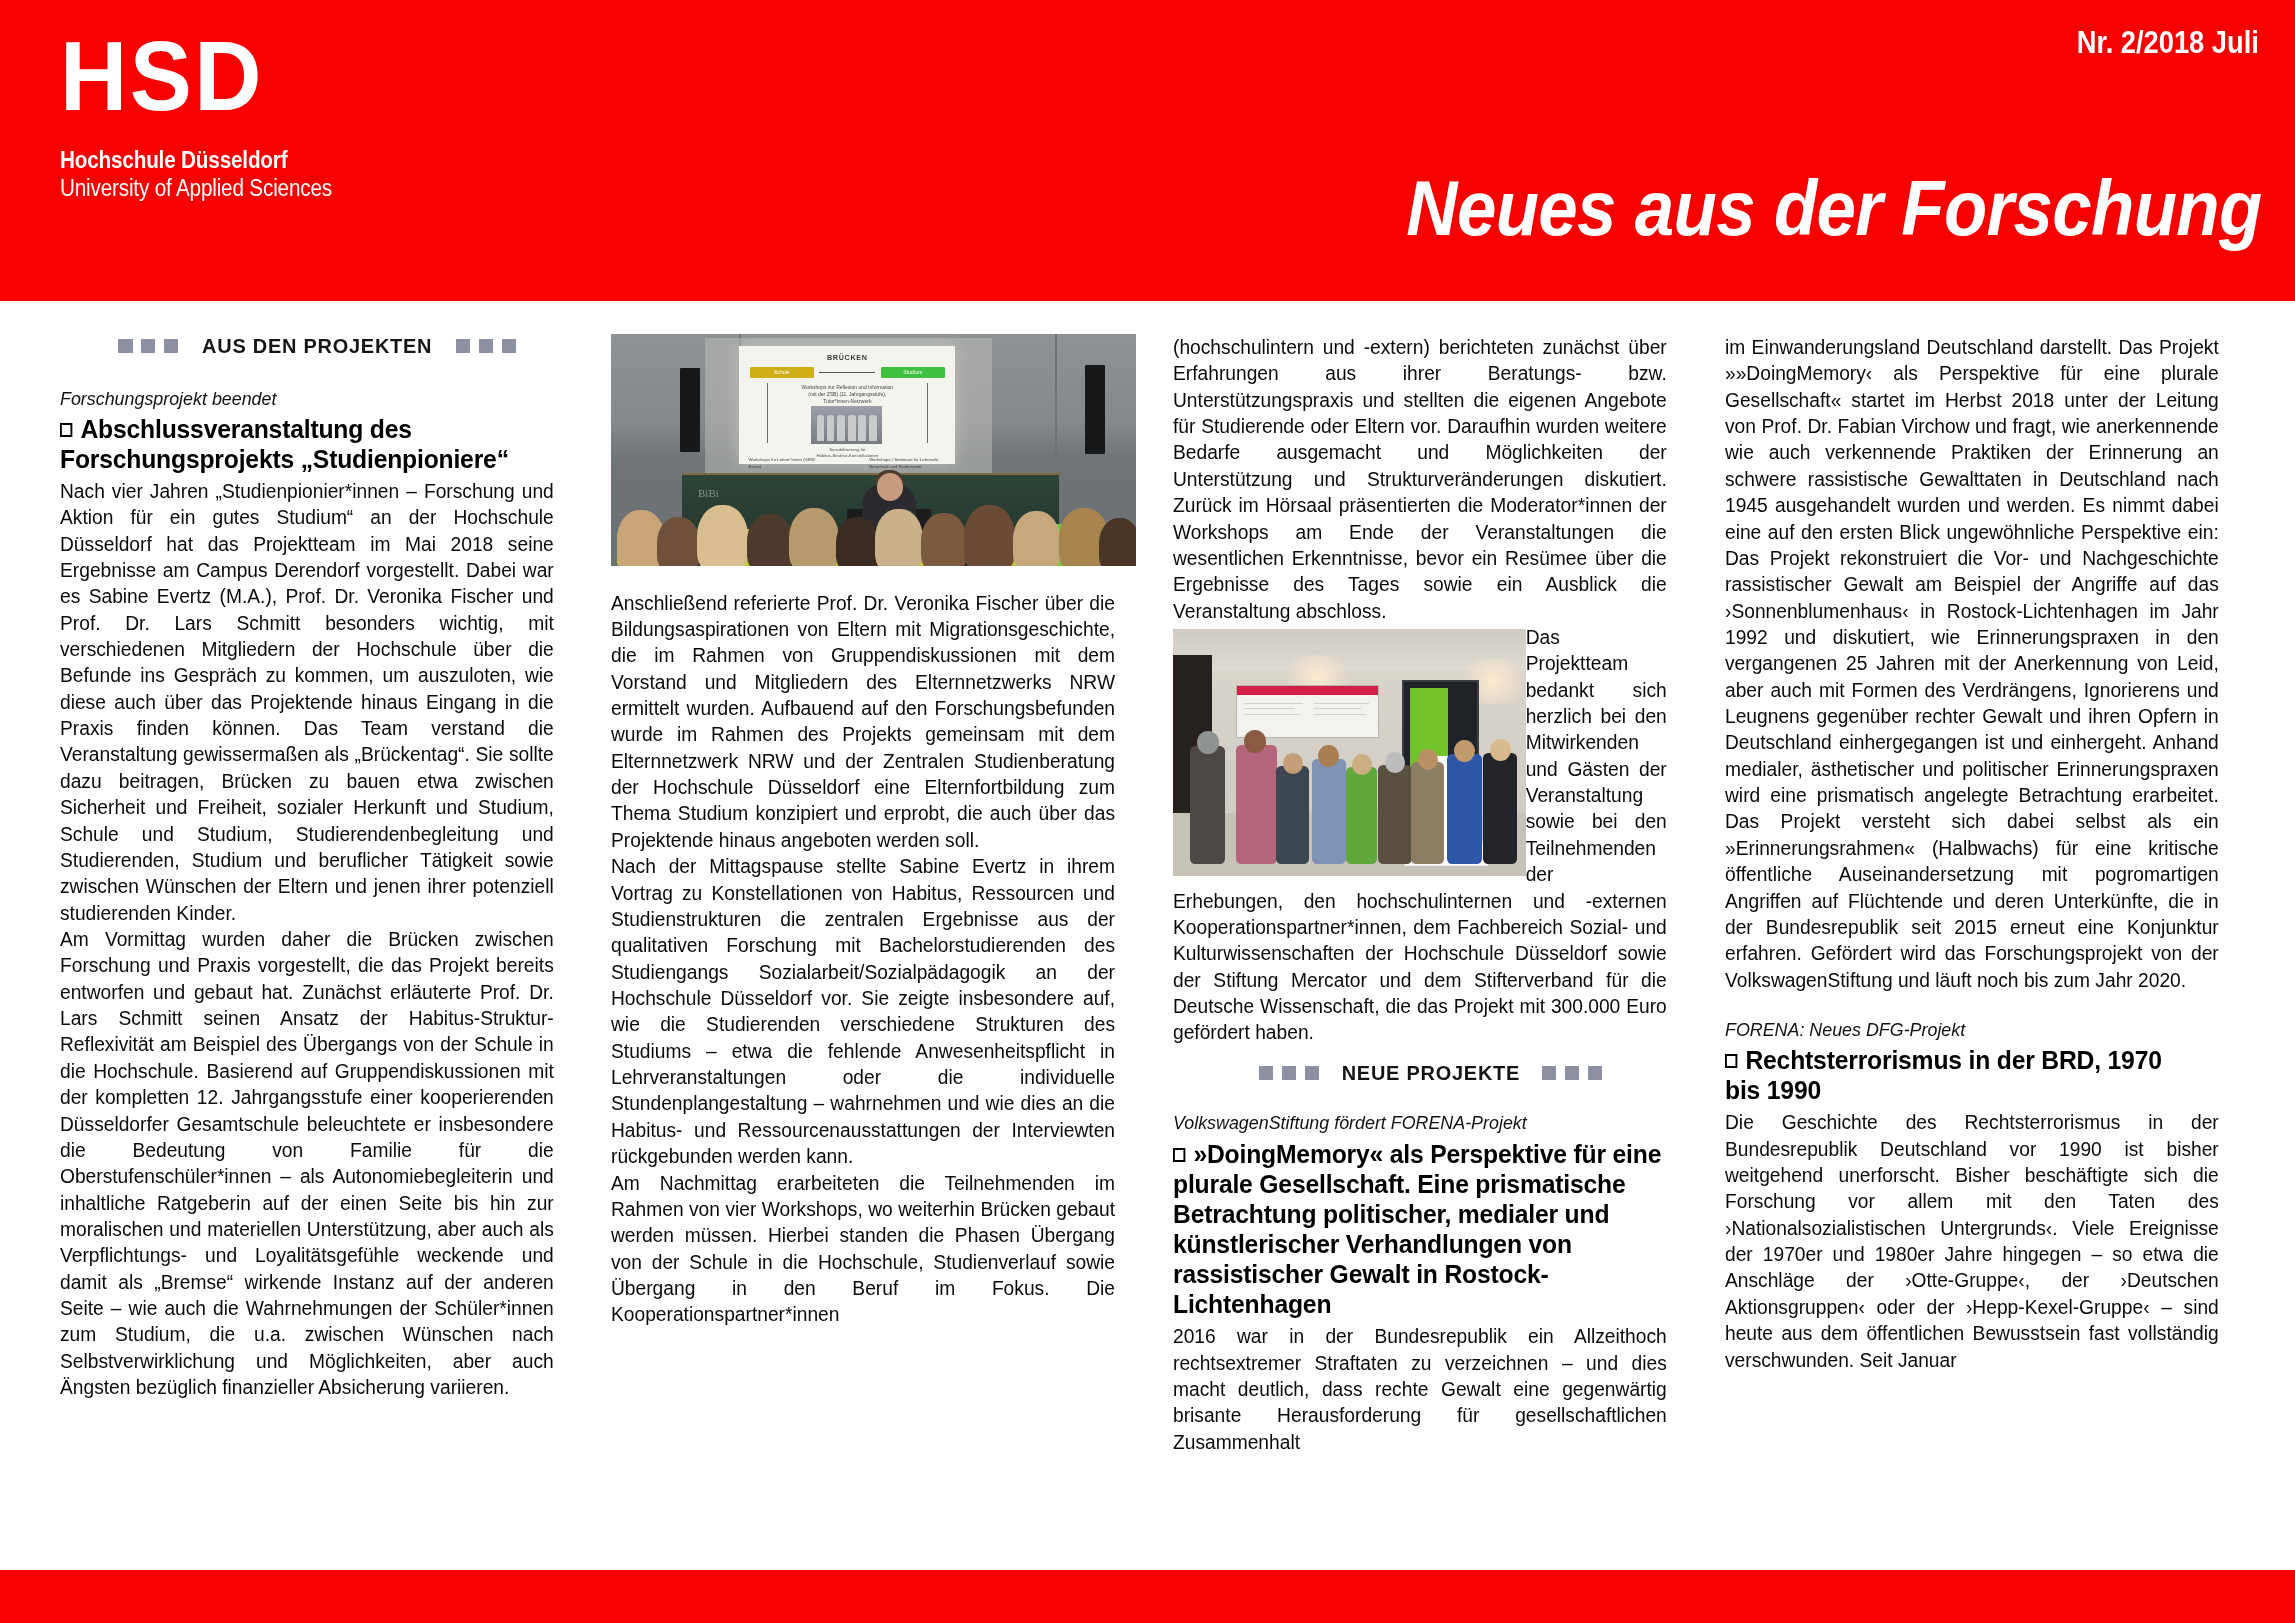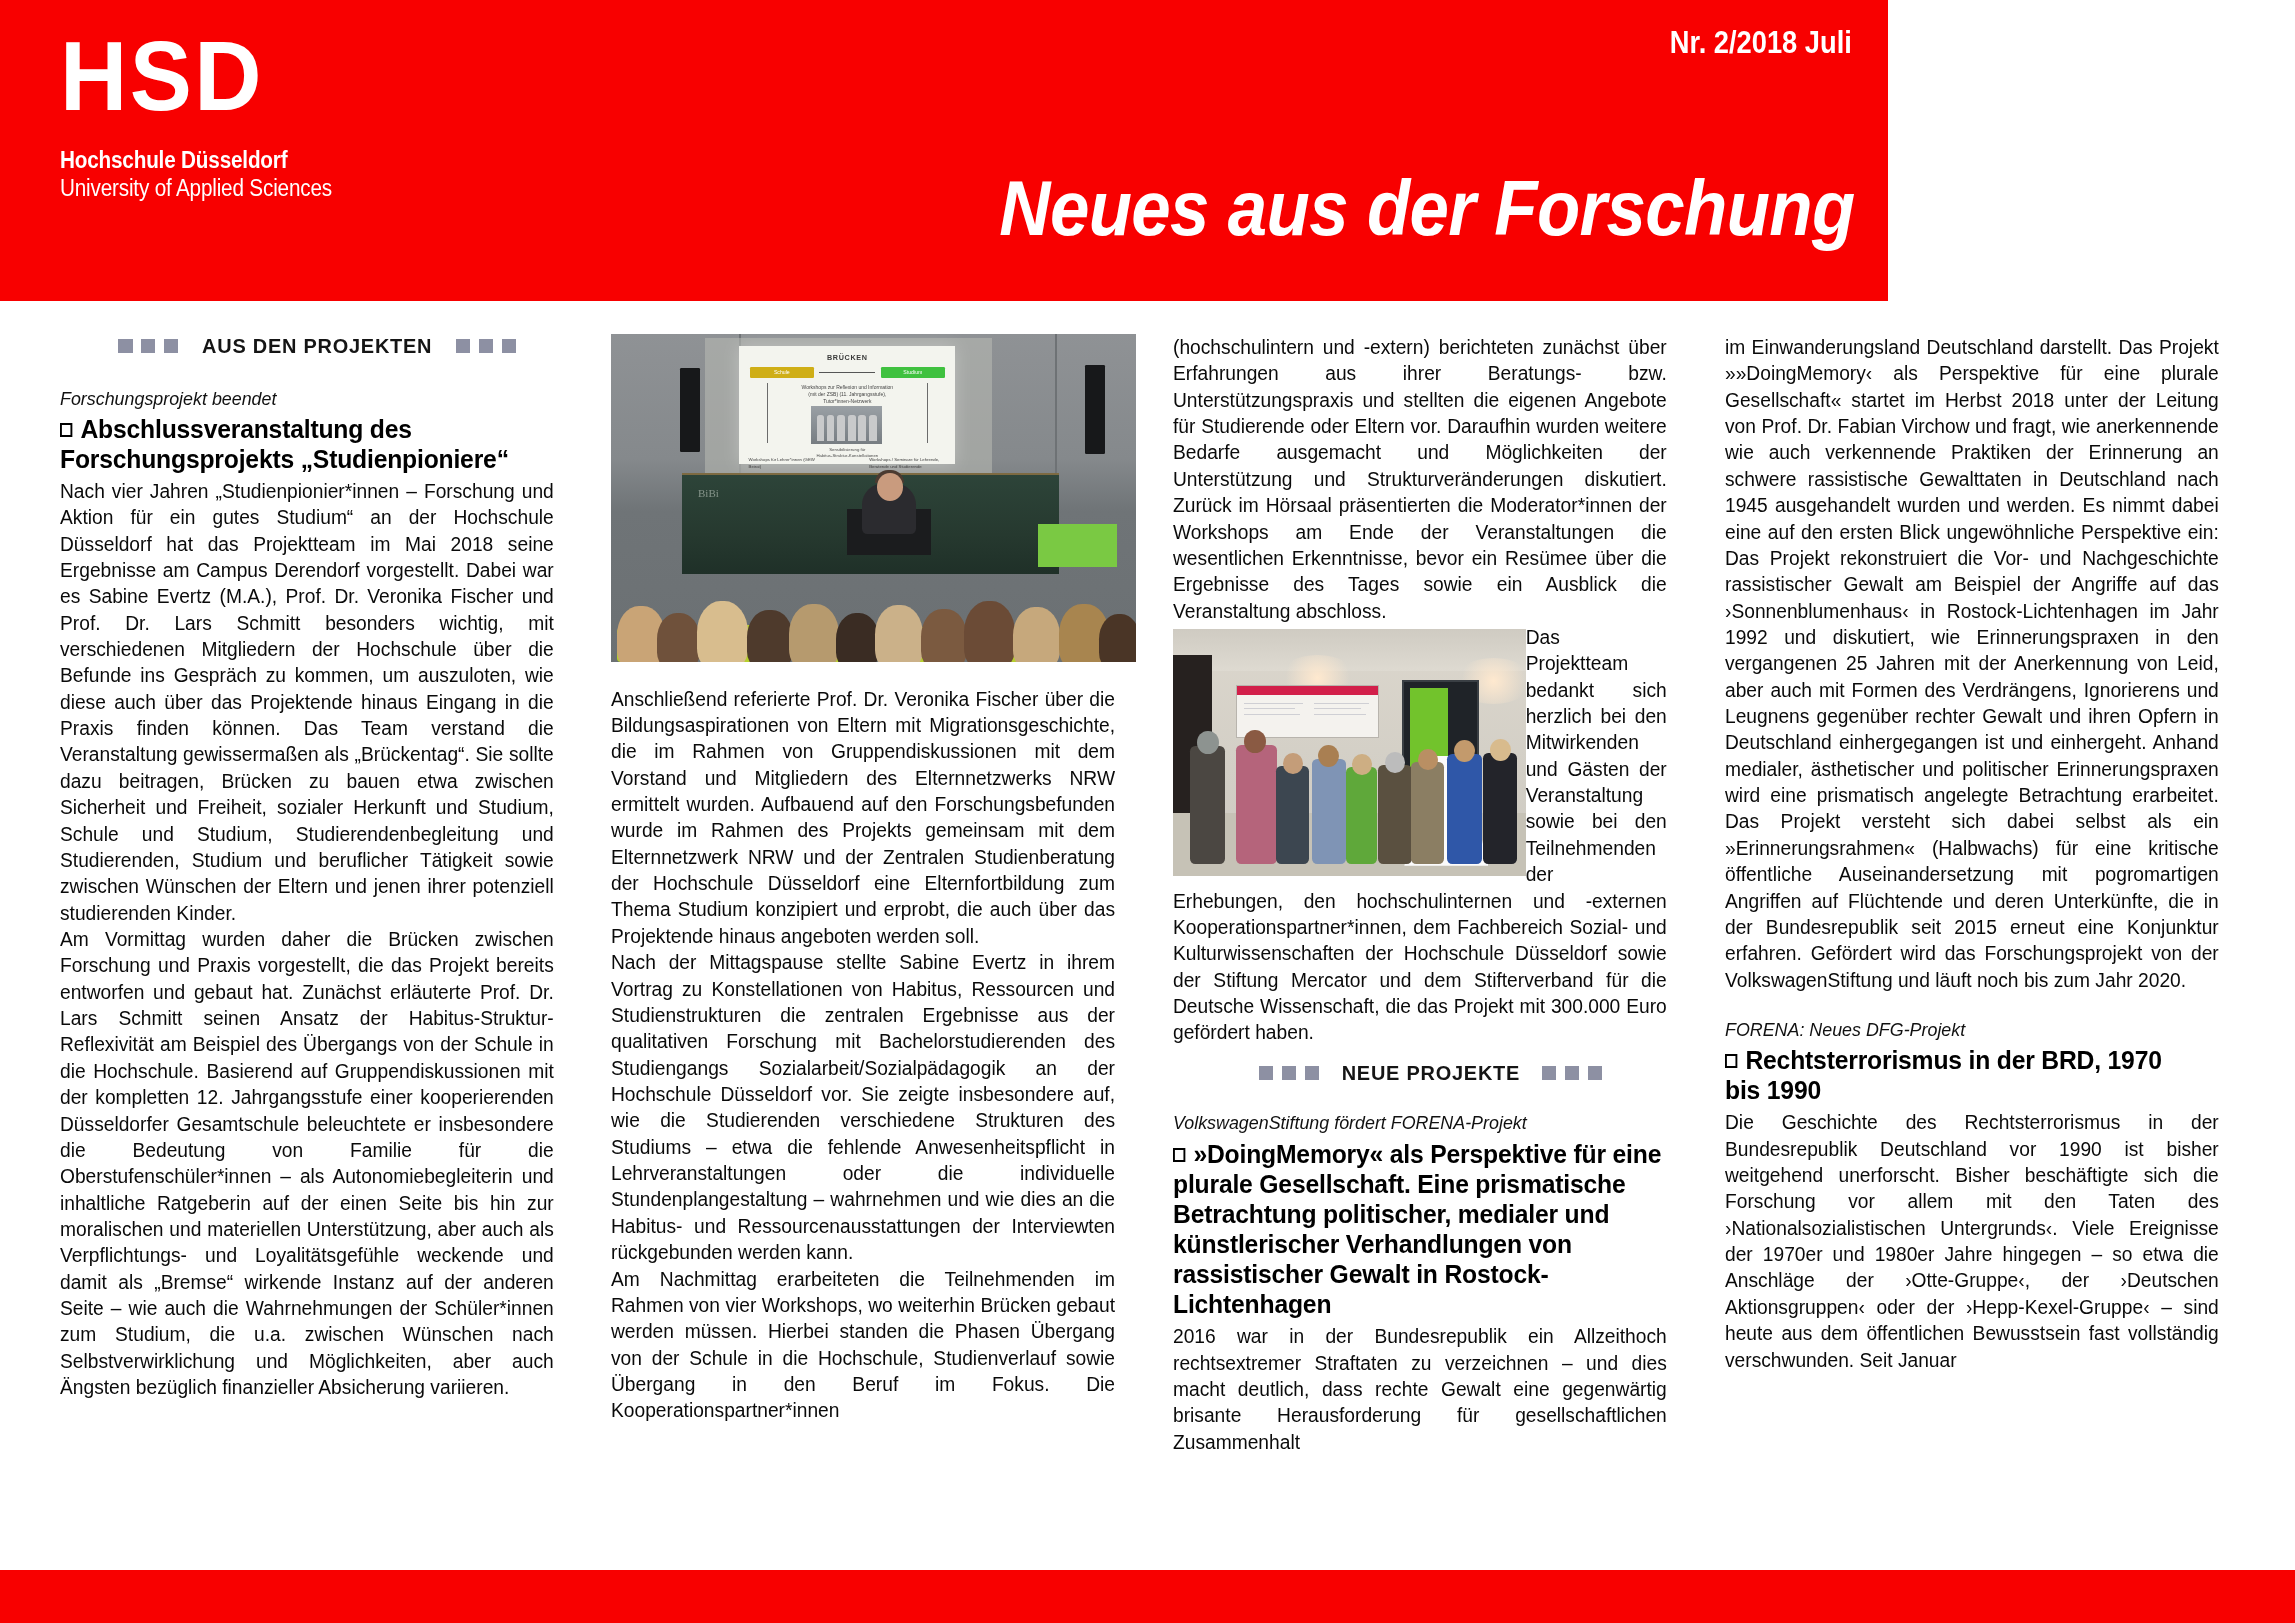--- a/index.html
+++ b/index.html
@@ -13,21 +13,21 @@
     height: 1623px;
     background: #ffffff;
     font-family: "Liberation Sans", sans-serif;
     overflow: hidden;
   }
 
   
   .masthead {
     position: absolute;
     left: 0; top: 0;
-    width: 1888px;
+    width: 2295px;
     height: 301px;
     background: #f80000;
     overflow: hidden;
   }
   .logo-block {
     position: absolute;
     left: 60px;
     top: 31px;
     display: flex;
     gap: 60px;
@@ -173,21 +173,21 @@
   p.body + p.body { margin-top: 0; }
 
   
   .photo {
     position: relative;
     overflow: hidden;
     background: #5b5f62;
   }
   .photo-lecture {
     width: 525px;
-    height: 328px;
+    height: 232px;
     margin-bottom: 23.6px;
   }
   .photo-foyer {
     float: left;
     width: 353px;
     height: 247px;
     margin: 5.2px 14.4px 6.5px 0;
   }
 
   

